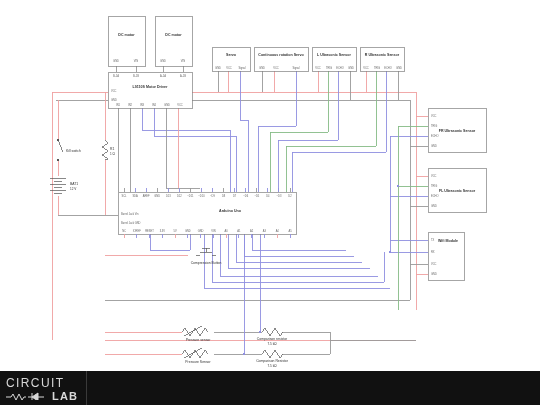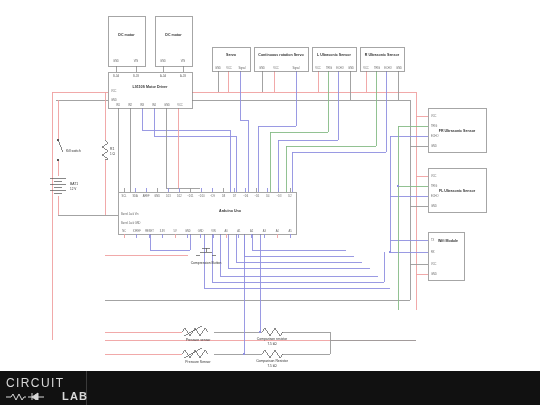--- a/index.html
+++ b/index.html
@@ -47,21 +47,21 @@
     font-size: 12px;
     letter-spacing: 1.4px;
     color: #d8d8d8;
     font-weight: 400;
   }
   #footer .logo-sub {
     position: absolute;
     left: 6px; top: 19px;
     display: flex;
     align-items: center;
-    gap: 12px;
+    gap: 2px;
   }
   #footer .logo-sub .lab-word {
     font-size: 11px;
     letter-spacing: 1.2px;
     color: #d8d8d8;
     font-weight: 700;
     margin-left: 2px;
   }
   #footer .divider {
     width: 1px; height: 34px;

